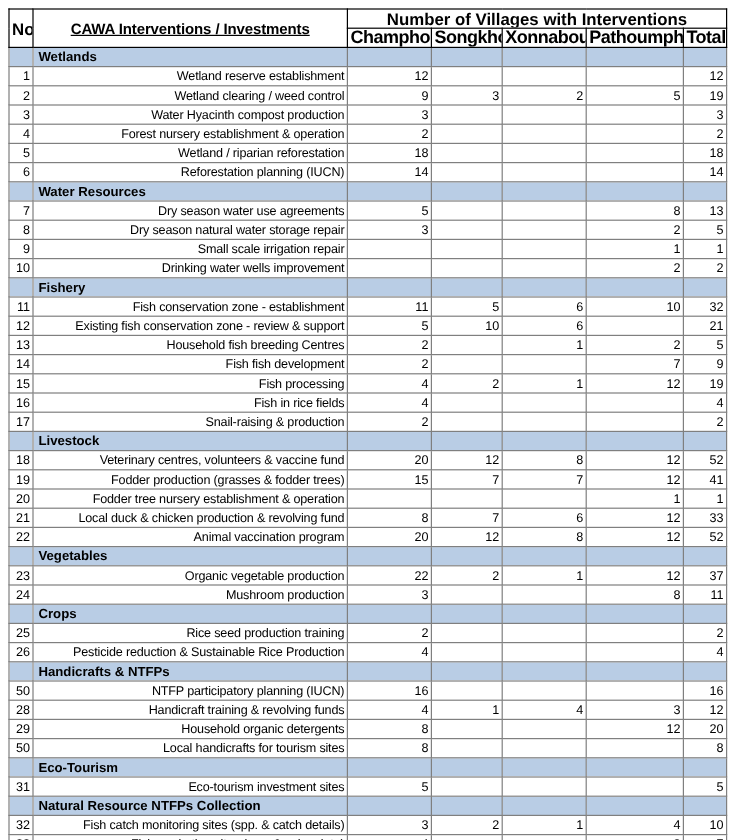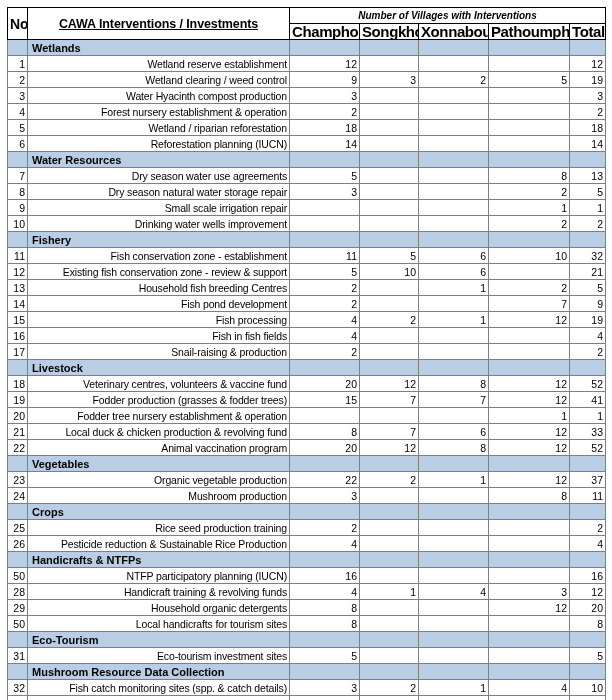--- a/index.html
+++ b/index.html
@@ -61,22 +61,21 @@
     font-size: 14px;
     text-align: left;
     padding-left: 2px;
   }
   th.h-name {
     font-size: 12.5px;
     letter-spacing: -0.1px;
     text-decoration: underline;
   }
   th.h-group {
-    font-size: 10px;
-    font-style: italic;
+    font-size: 14px;
   }
   th.h-sub {
     font-size: 15px;
     letter-spacing: -0.4px;
   }
 
   
   tr.section td {
     background: #b9cde5;
     font-weight: bold;
@@ -271,39 +270,39 @@
           <td class="no">13</td>
           <td class="name">Household fish breeding Centres</td>
           <td class="num thickleft">2</td>
           <td class="num"></td>
           <td class="num">1</td>
           <td class="num">2</td>
           <td class="num">5</td>
         </tr>
         <tr>
           <td class="no">14</td>
-          <td class="name">Fish pond development</td>
+          <td class="name">Fish fish development</td>
           <td class="num thickleft">2</td>
           <td class="num"></td>
           <td class="num"></td>
           <td class="num">7</td>
           <td class="num">9</td>
         </tr>
         <tr>
           <td class="no">15</td>
           <td class="name">Fish processing</td>
           <td class="num thickleft">4</td>
           <td class="num">2</td>
           <td class="num">1</td>
           <td class="num">12</td>
           <td class="num">19</td>
         </tr>
         <tr>
           <td class="no">16</td>
-          <td class="name">Fish in fish fields</td>
+          <td class="name">Fish in rice fields</td>
           <td class="num thickleft">4</td>
           <td class="num"></td>
           <td class="num"></td>
           <td class="num"></td>
           <td class="num">4</td>
         </tr>
         <tr>
           <td class="no">17</td>
           <td class="name">Snail-raising &amp; production</td>
           <td class="num thickleft">2</td>
@@ -478,21 +477,21 @@
           <td class="no">31</td>
           <td class="name">Eco-tourism investment sites</td>
           <td class="num thickleft">5</td>
           <td class="num"></td>
           <td class="num"></td>
           <td class="num"></td>
           <td class="num">5</td>
         </tr>
         <tr class="section">
           <td class="s-no"></td>
-          <td class="s-name">Mushroom Resource Data Collection</td>
+          <td class="s-name">Natural Resource NTFPs Collection</td>
           <td class="thickleft"></td>
           <td></td>
           <td></td>
           <td></td>
           <td></td>
         </tr>
         <tr>
           <td class="no">32</td>
           <td class="name">Fish catch monitoring sites (spp. &amp; catch details)</td>
           <td class="num thickleft">3</td>

